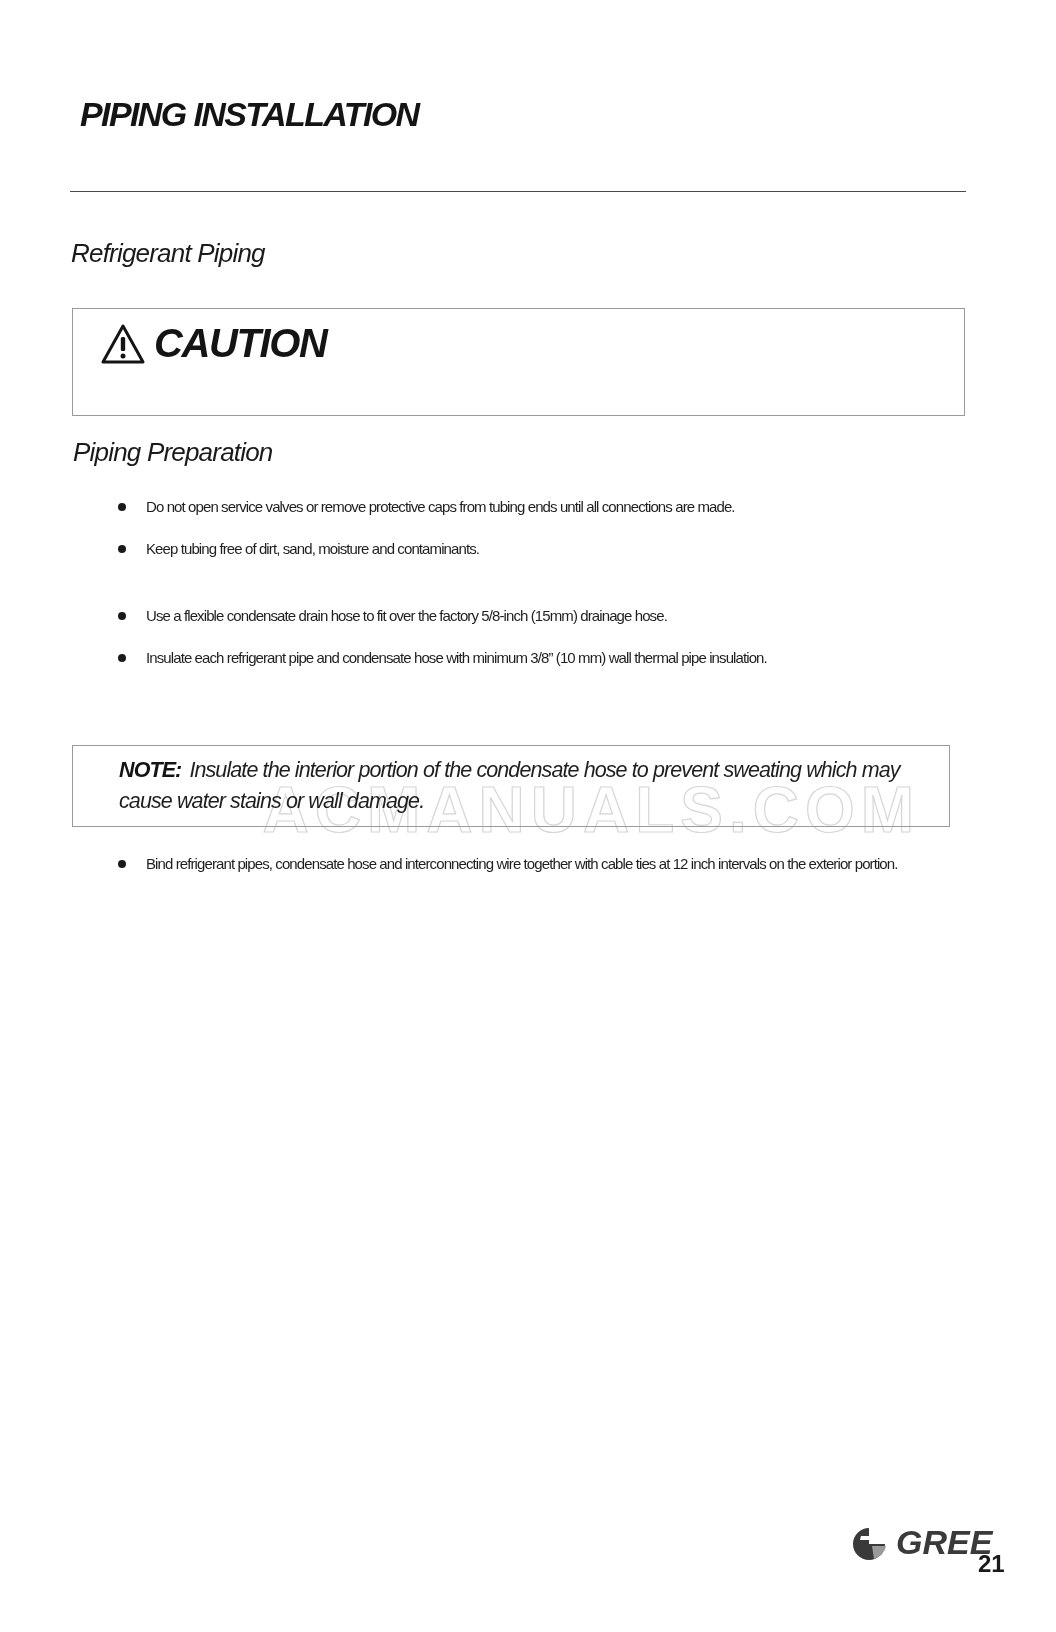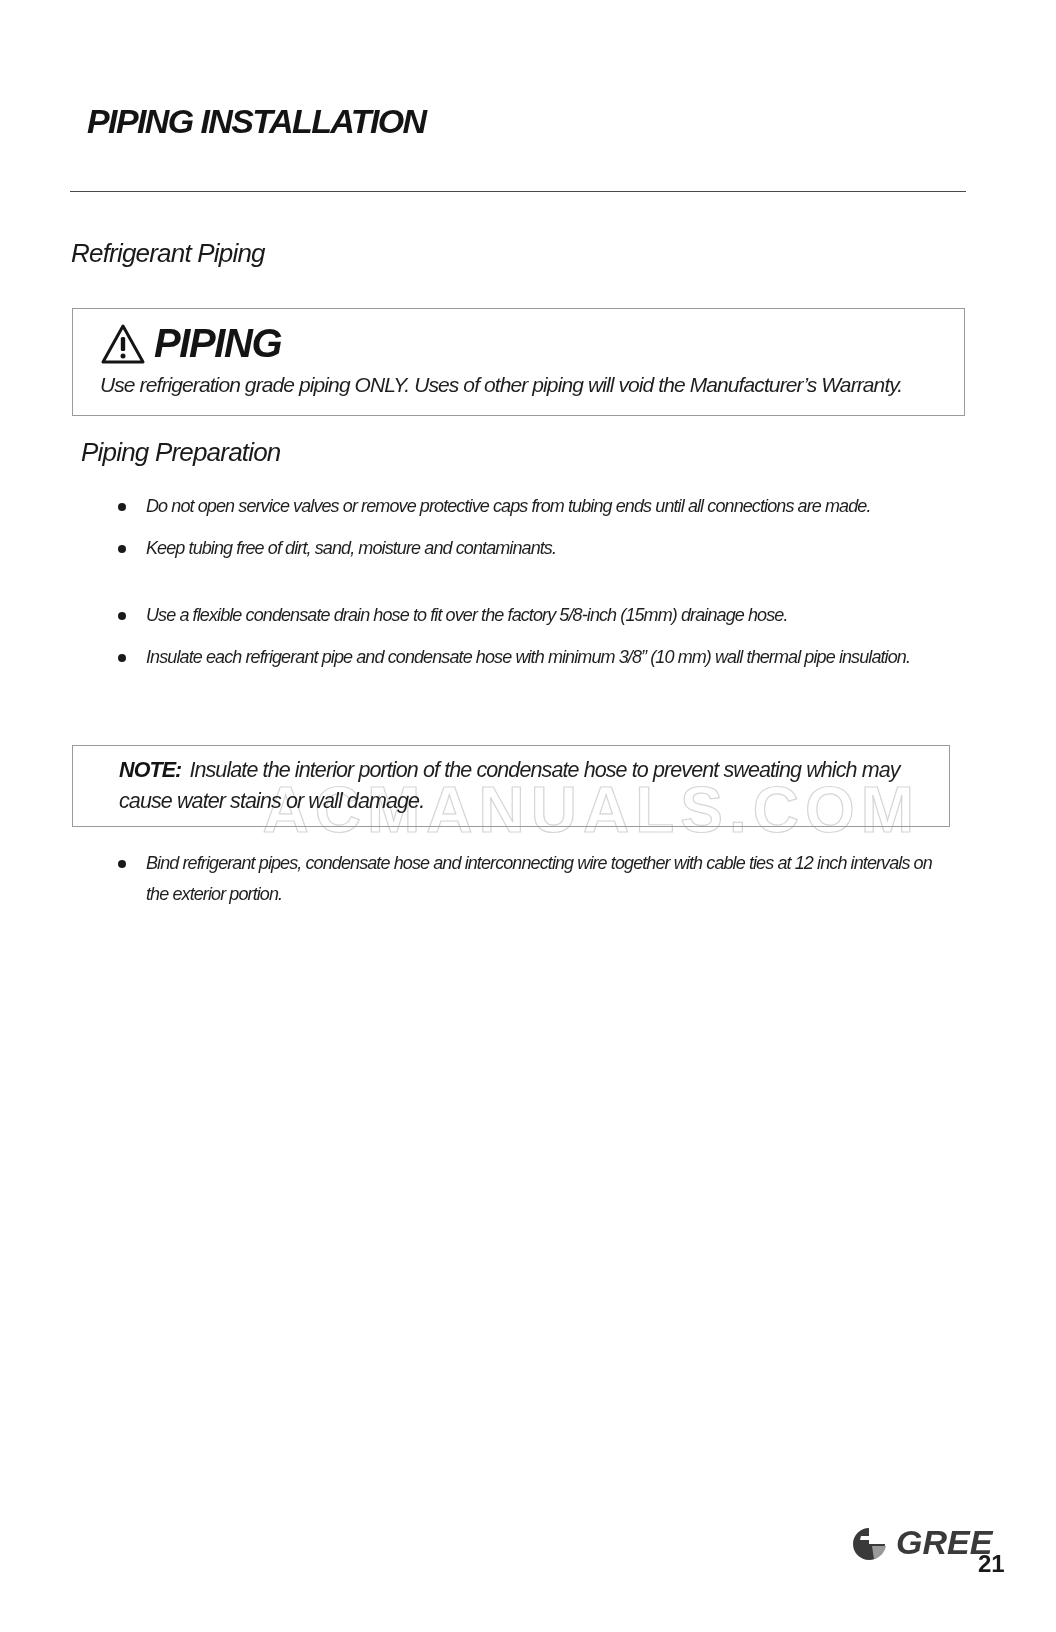--- a/index.html
+++ b/index.html
@@ -3,21 +3,21 @@
 <meta charset="utf-8">
 <style>
   html, body { margin: 0; padding: 0; background: #ffffff; }
   body {
     width: 1056px; height: 1632px; position: relative; overflow: hidden;
     font-family: "Liberation Sans", "DejaVu Sans", sans-serif; color: #1a1a1a;
   }
   .page-title {
     position: absolute; left: 71px; top: 86px;
     font-size: 34px; font-weight: 700; font-style: italic; letter-spacing: -1.6px;
-    color: #141414; margin: 16px;
+    color: #141414; margin: 9px;
   }
   .rule {
     position: absolute; left: 70px; top: 191px; width: 896px; height: 0;
     border-top: 1.5px solid #4a4a4a;
   }
   .section-heading {
     position: absolute; font-size: 26px; font-weight: 400; font-style: italic;
     letter-spacing: -0.8px; color: #1a1a1a; margin: 0;
   }
   .caution-box {
@@ -31,21 +31,21 @@
   .caution-label {
     font-size: 40px; font-weight: 700; font-style: italic; letter-spacing: -1.4px; color: #141414;
   }
   .caution-text {
     position: absolute; left: 27px; top: 64px;
     font-size: 21px; font-style: italic; letter-spacing: -0.9px; color: #1f1f1f;
     white-space: nowrap;
   }
   .bullets { position: absolute; left: 114px; width: 880px; margin: 0; padding: 0; list-style: none; }
   .bullet {
-    position: relative; padding-left: 32px; font-size: 18px; font-style: italic;
+    position: relative; padding-left: 32px; font-size: 15px; 
     letter-spacing: -0.9px; line-height: 31px; color: #1f1f1f; margin-bottom: 11px;
   }
   .bullet-dot {
     position: absolute; left: 4px; top: 12px; width: 8px; height: 8px; border-radius: 50%;
     background: #1a1a1a;
   }
   .note-box {
     position: absolute; left: 72px; top: 745px; width: 878px; height: 82px;
     border: 1.3px solid #9a9a9a; box-sizing: border-box;
   }
@@ -79,26 +79,25 @@
 
 <h2 class="section-heading" style="left:71px; top:238px;">Refrigerant Piping</h2>
 
 <div class="caution-box">
   <div class="caution-head">
     <svg viewBox="0 0 46 42">
       <path d="M23 3 L43 39 L3 39 Z" fill="none" stroke="#141414" stroke-width="3" stroke-linejoin="round"></path>
       <rect x="20.8" y="14" width="4.4" height="14" rx="1.5" fill="#141414"></rect>
       <circle cx="23" cy="33" r="2.5" fill="#141414"></circle>
     </svg>
-    <span class="caution-label">PIPING</span>
+    <span class="caution-label">CAUTION</span>
   </div>
-  <div class="caution-text">Use refrigeration grade piping ONLY. Uses of other piping will void the Manufacturer’s Warranty.</div>
 </div>
 
-<h2 class="section-heading" style="left:81px; top:437px;">Piping Preparation</h2>
+<h2 class="section-heading" style="left:73px; top:437px;">Piping Preparation</h2>
 
 <ul class="bullets" style="top:491px;">
   <li class="bullet" style="width:760px;">
     <span class="bullet-dot"></span>
     <span>Do not open service valves or remove protective caps from tubing ends until all connections are made.</span>
   </li>
   <li class="bullet">
     <span class="bullet-dot"></span>
     <span>Keep tubing free of dirt, sand, moisture and contaminants.</span>
   </li>

